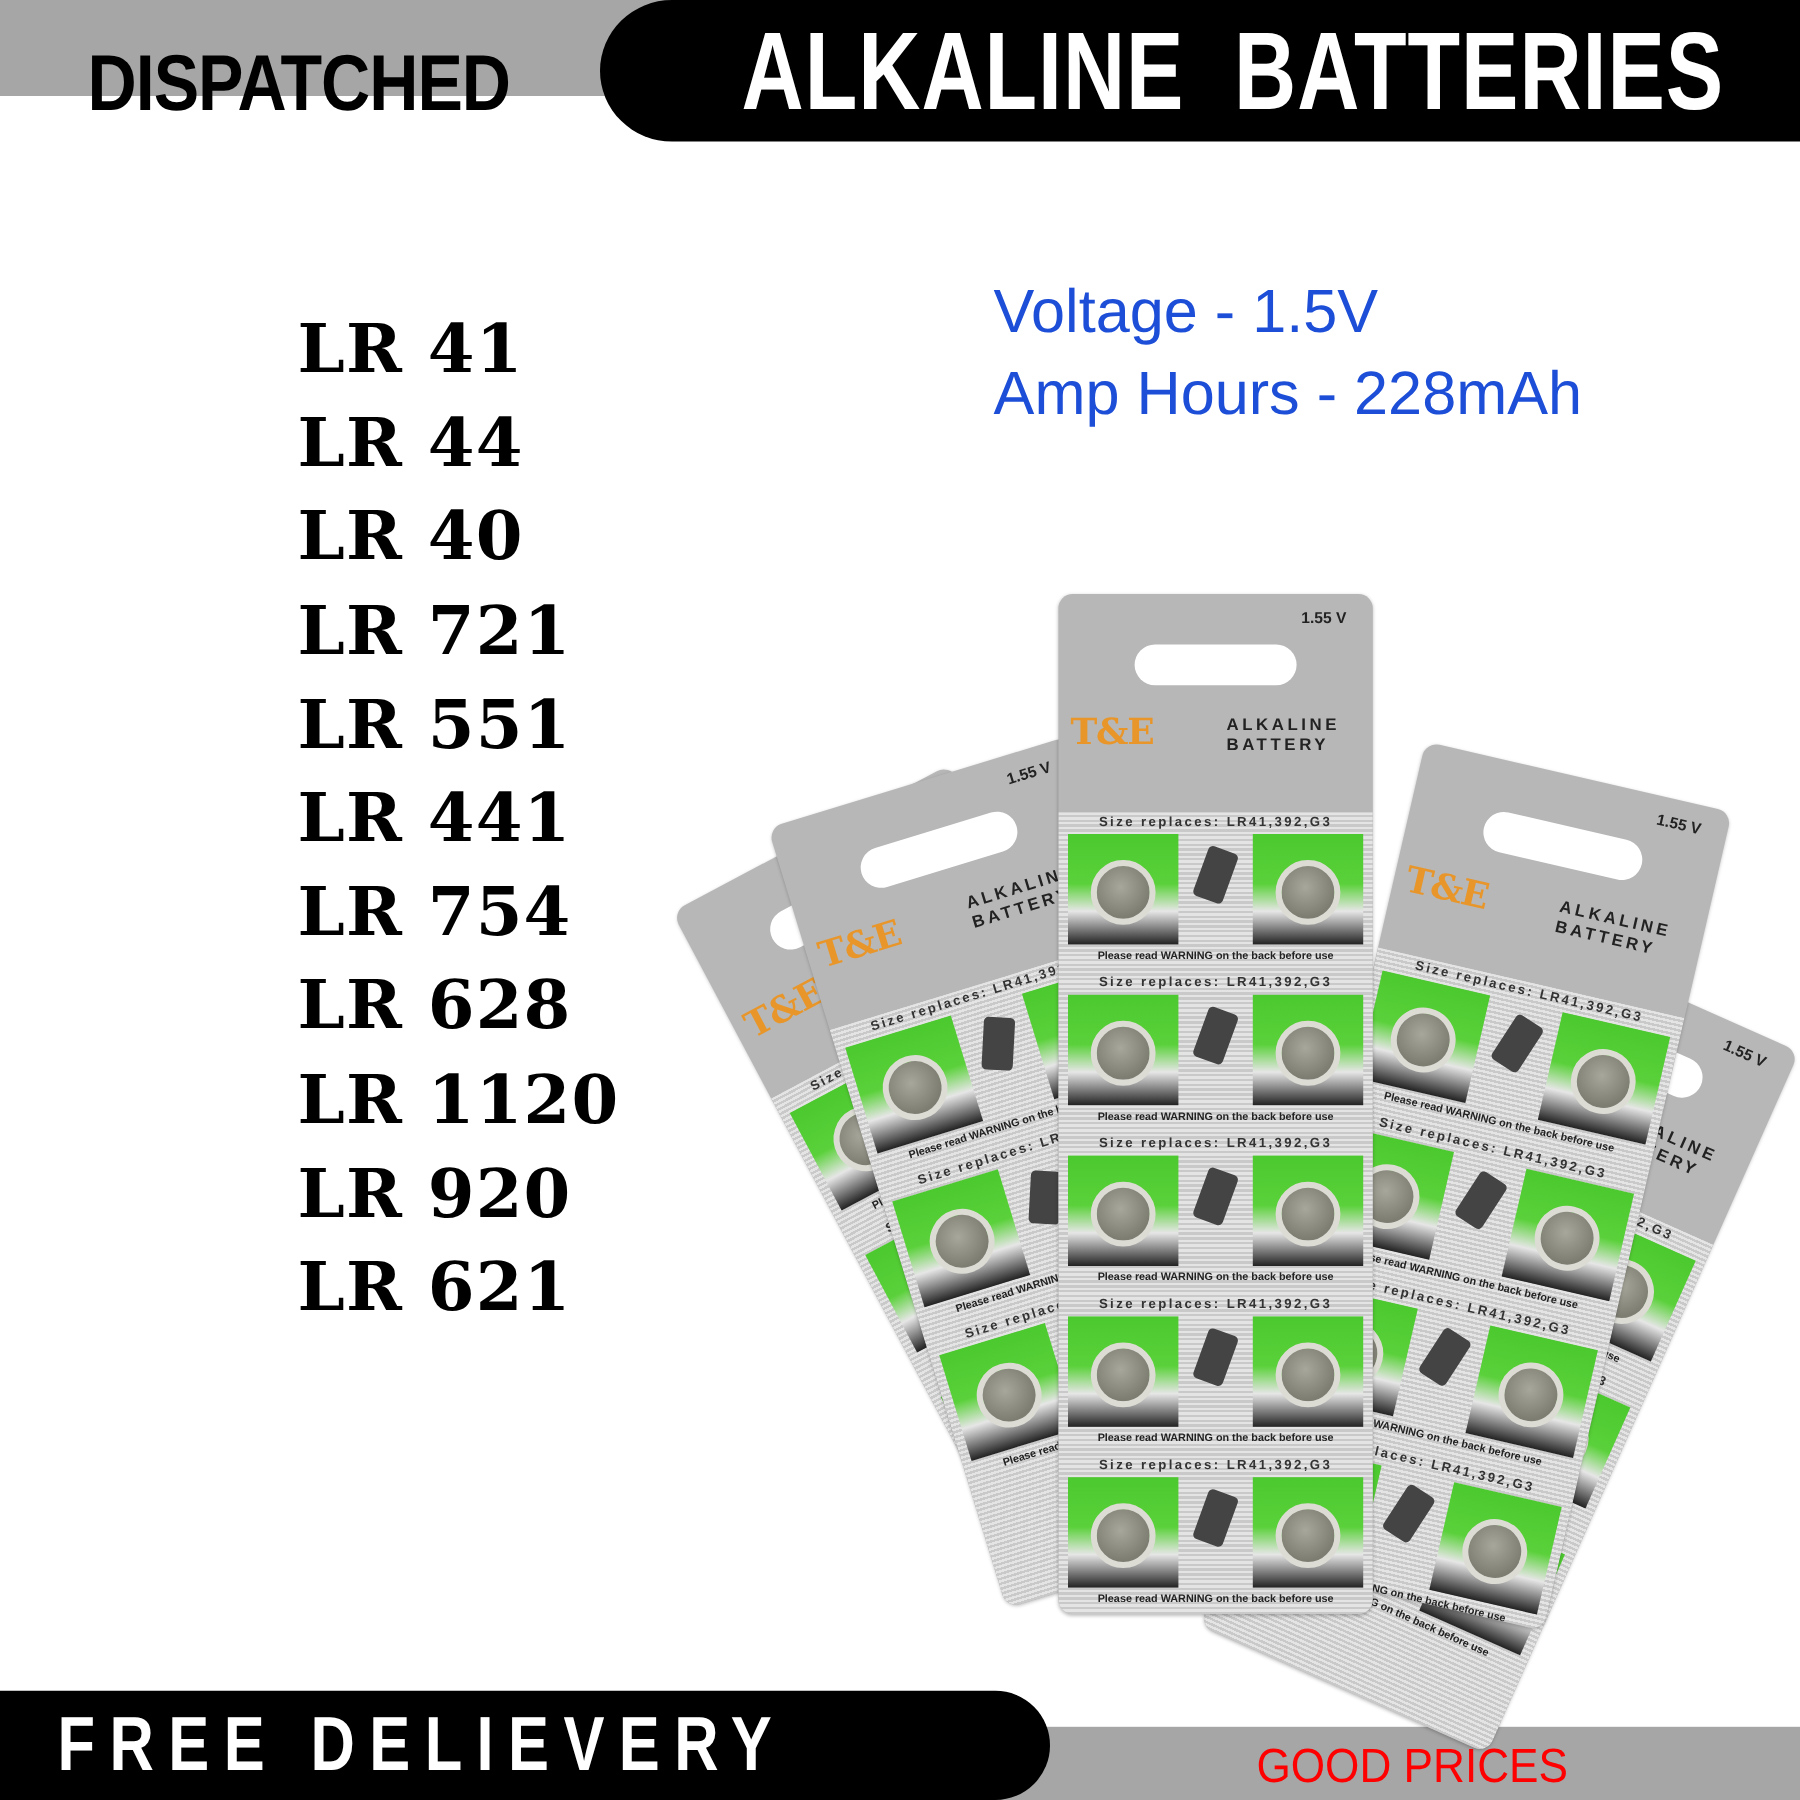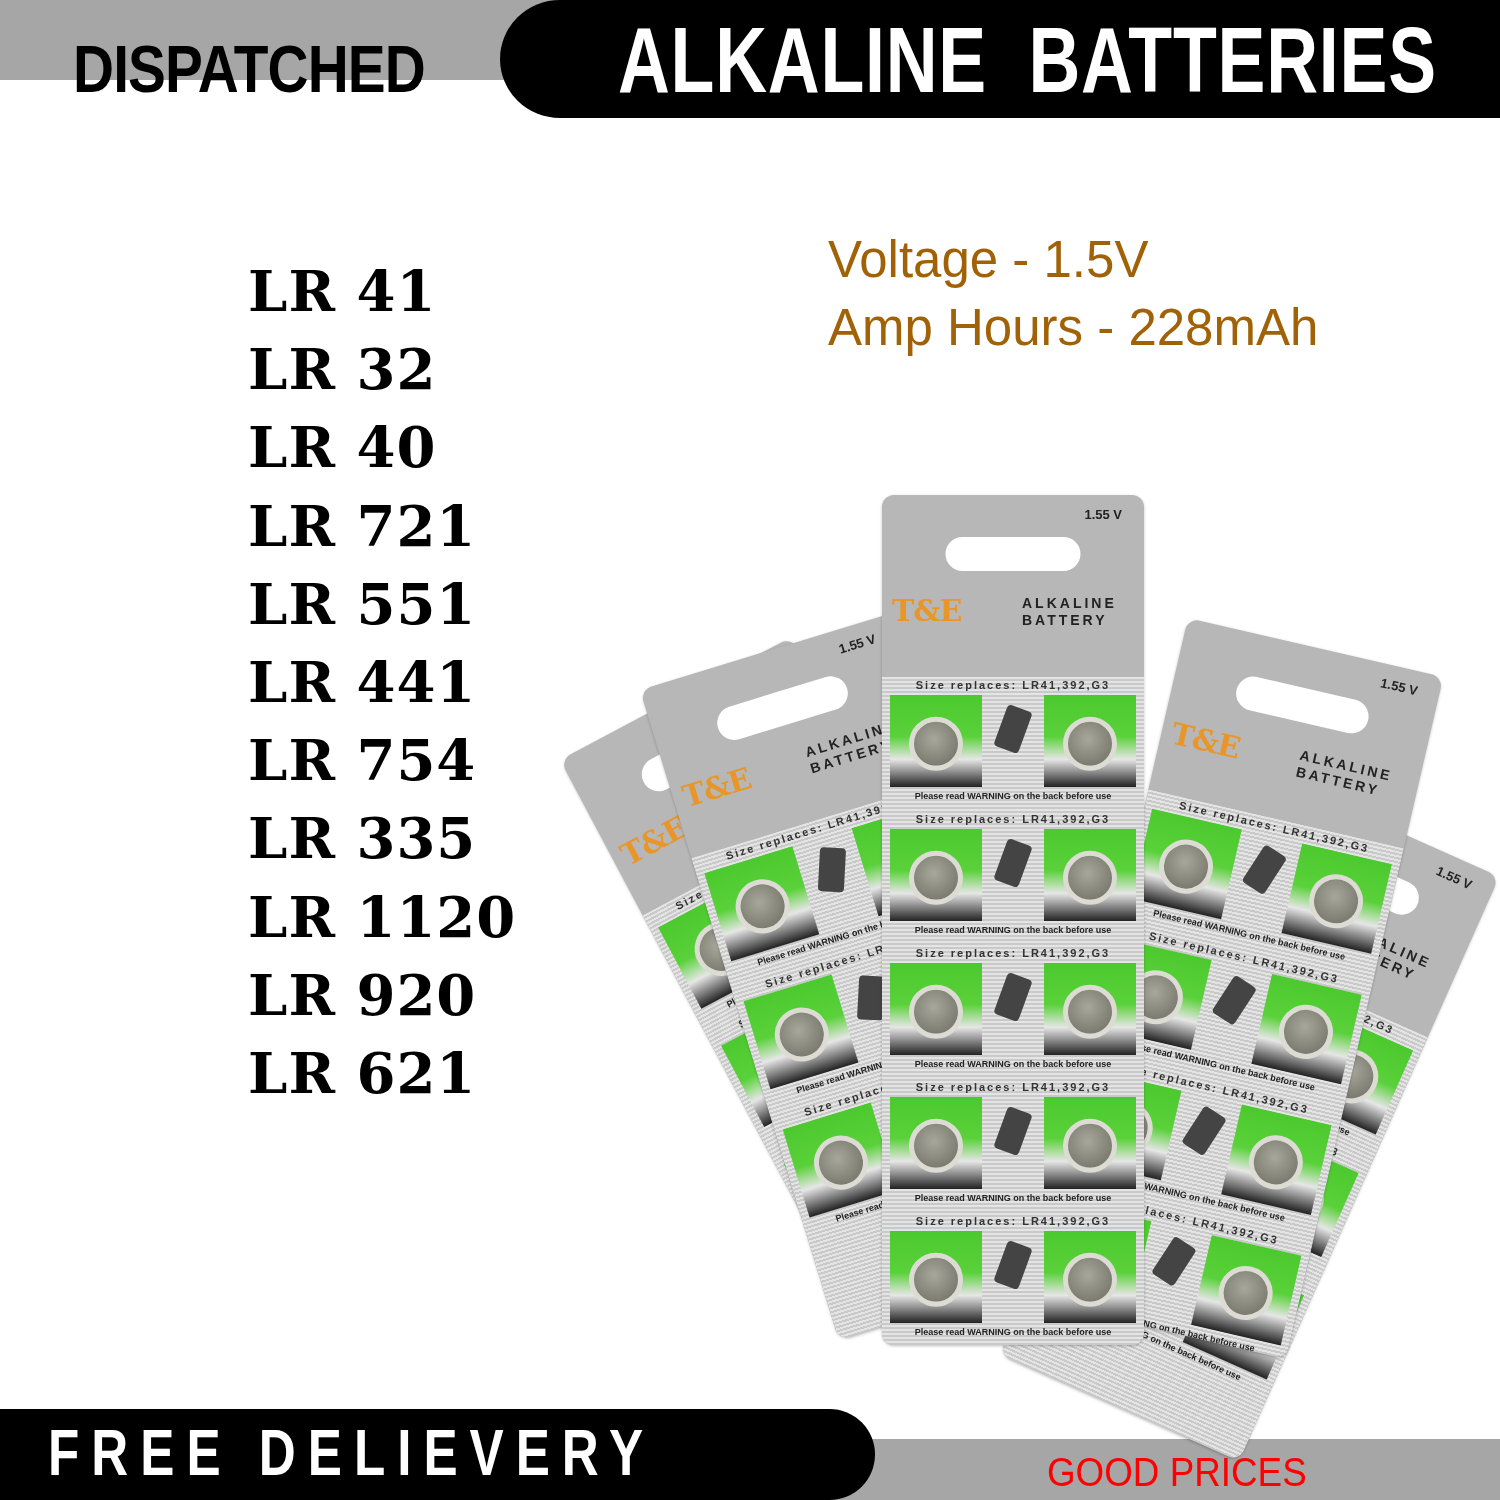--- a/index.html
+++ b/index.html
@@ -3,21 +3,21 @@
 <meta charset="utf-8">
 <style>
   html, body { margin:0; padding:0; }
   body { width:1500px; height:1500px; position:relative; overflow:hidden; background:#ffffff; font-family:"Liberation Sans", sans-serif; }
   .top-gray { position:absolute; left:0; top:0; width:560px; height:80px; background:#a6a6a6; }
   .dispatched { position:absolute; left:73px; top:36px; font-family:"Liberation Sans", sans-serif; font-weight:bold; font-size:66px; letter-spacing:-1px; color:#000; transform:scaleX(0.86); transform-origin:left top; line-height:1; }
   .title-pill { position:absolute; left:500px; top:0; width:1000px; height:118px; background:#000; border-radius:60px 0 0 60px / 59px 0 0 59px; }
   .title-text { position:absolute; left:618px; top:14px; font-weight:bold; font-size:92px; color:#fff; line-height:1; transform:scaleX(0.78); transform-origin:left top; letter-spacing:1px; white-space:pre; }
   .models { position:absolute; left:248px; top:252px; margin:0; padding:0; list-style:none; }
   .models li { font-family:"DejaVu Serif", serif; font-weight:bold; font-size:56px; line-height:78.2px; height:78.2px; color:#000; letter-spacing:1px; }
-  .specs { position:absolute; left:828px; top:226px; font-size:51px; line-height:68px; color:#a16207; }
+  .specs { position:absolute; left:828px; top:226px; font-size:51px; line-height:68px; color:#1d4ed8; }
   .product { position:absolute; left:540px; top:480px; width:960px; height:900px; }
   .card { position:absolute; width:262px; background:#b7b7b7; border-radius:12px; box-shadow:0 1px 3px rgba(0,0,0,.25); overflow:hidden; }
   .card .hang { position:absolute; left:50%; top:42px; transform:translateX(-50%); width:135px; height:34px; background:#fff; border-radius:17px; }
   .card .volt { position:absolute; right:22px; top:12px; font-size:13px; font-weight:bold; color:#222; }
   .card .brand { position:absolute; left:10px; top:98px; font-family:"DejaVu Serif", serif; font-weight:bold; font-size:30px; color:#e8962a; letter-spacing:-1px; }
   .card .kind { position:absolute; left:140px; top:100px; font-size:14px; font-weight:bold; color:#222; letter-spacing:3px; line-height:17px; }
   .card .body { position:absolute; left:0; top:176px; right:0; bottom:0; background:repeating-linear-gradient(#e4e4e4 0 2px, #c9c9c9 2px 4px); }
   .row { position:relative; height:134px; }
   .row .lbl { position:absolute; left:0; right:0; top:2px; text-align:center; font-size:11px; font-weight:bold; color:#333; letter-spacing:2px; }
   .row .cell { position:absolute; top:18px; width:92px; height:92px; background:linear-gradient(#4cc92f 0%, #5ad13a 45%, #e6e6e6 70%, #222 100%); }
@@ -33,27 +33,27 @@
 </head>
 <body>
 
 <div class="top-gray"></div>
 <div class="dispatched">DISPATCHED</div>
 <div class="title-pill"></div>
 <div class="title-text">ALKALINE  BATTERIES</div>
 
 <ul class="models">
   <li>LR 41</li>
-  <li>LR 32</li>
+  <li>LR 44</li>
   <li>LR 40</li>
   <li>LR 721</li>
   <li>LR 551</li>
   <li>LR 441</li>
   <li>LR 754</li>
-  <li>LR 335</li>
+  <li>LR 628</li>
   <li>LR 1120</li>
   <li>LR 920</li>
   <li>LR 621</li>
 </ul>
 
 <div class="specs">
   <div>Voltage - 1.5V</div>
   <div>Amp Hours - 228mAh</div>
 </div>
 

